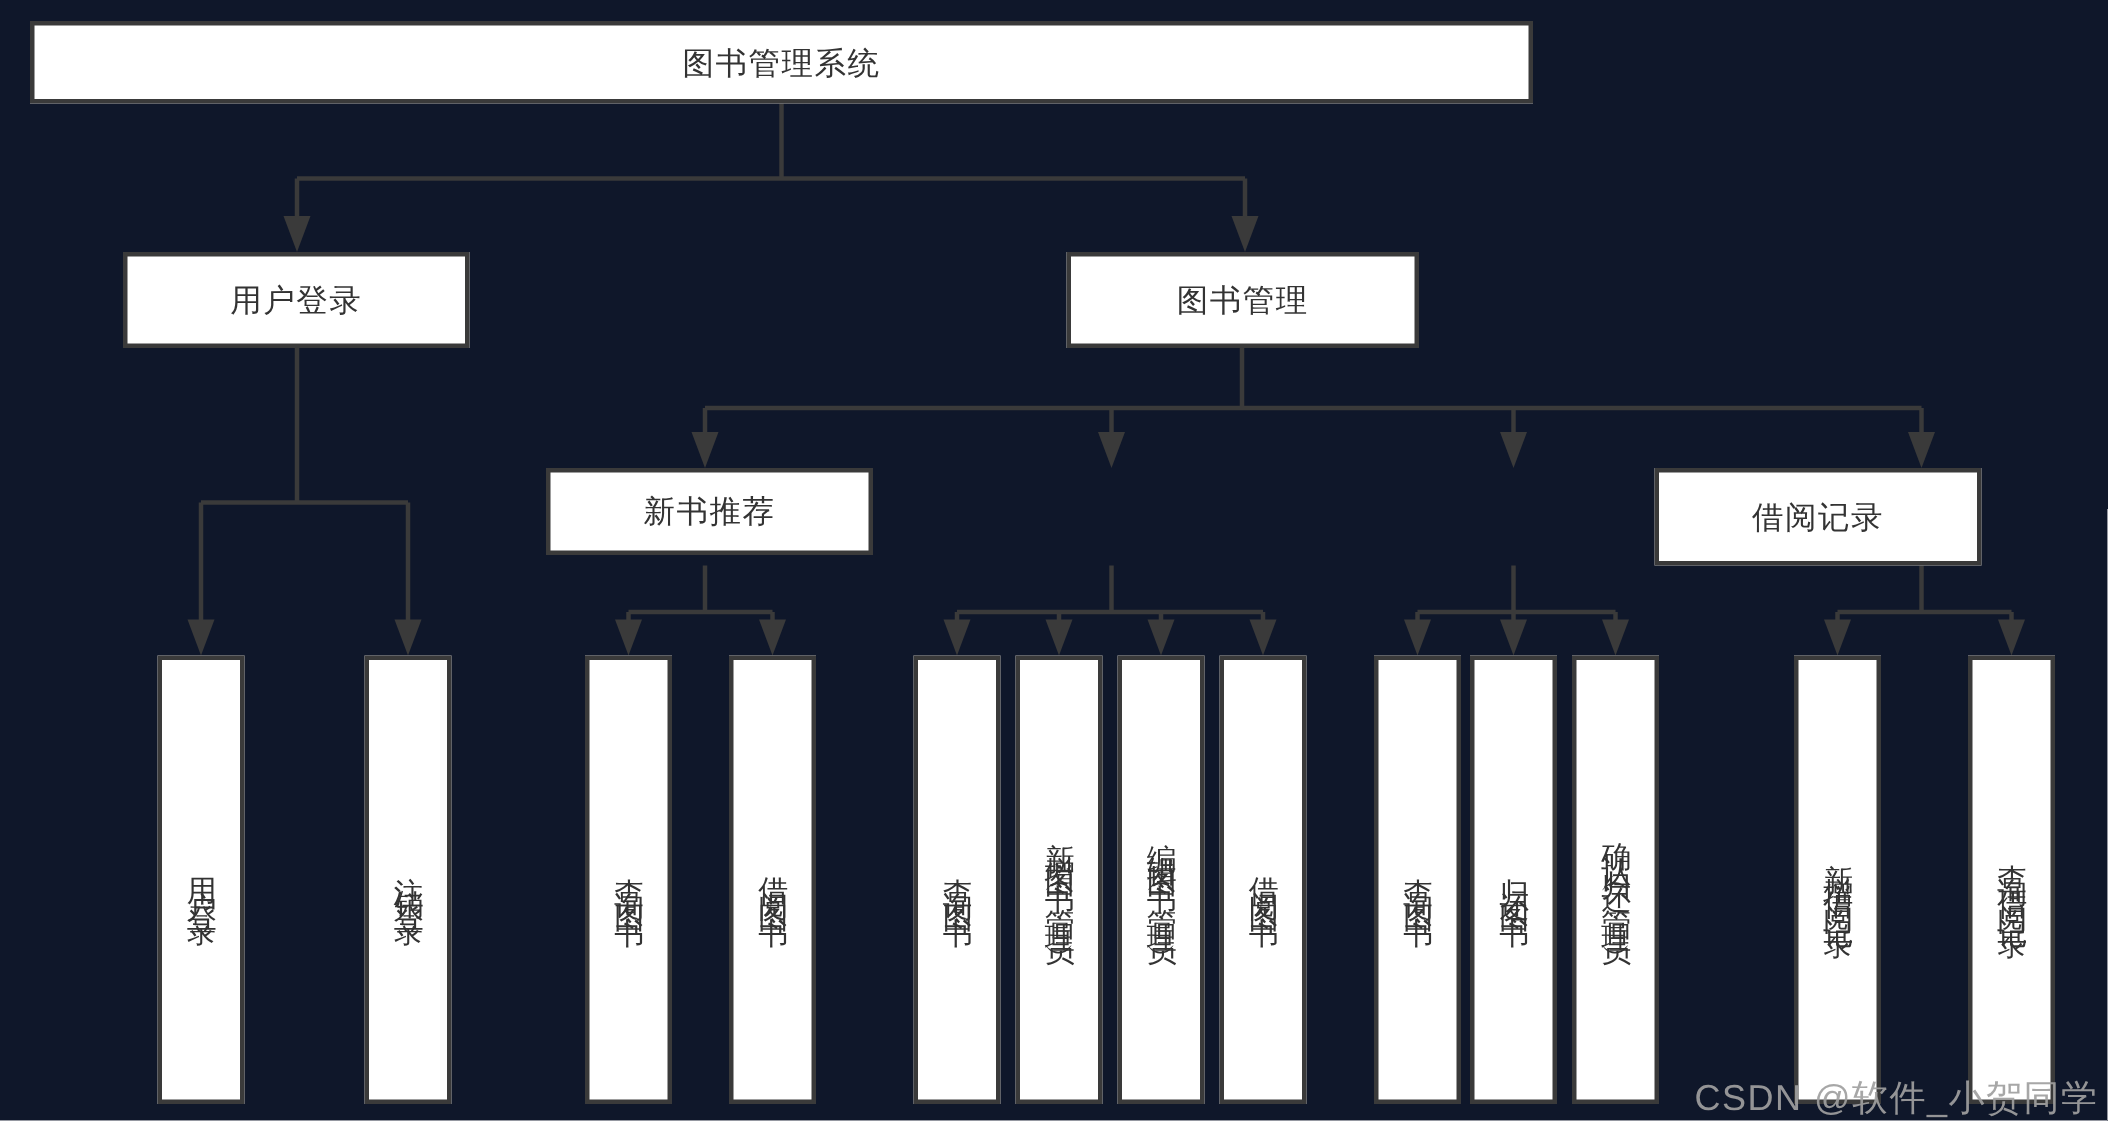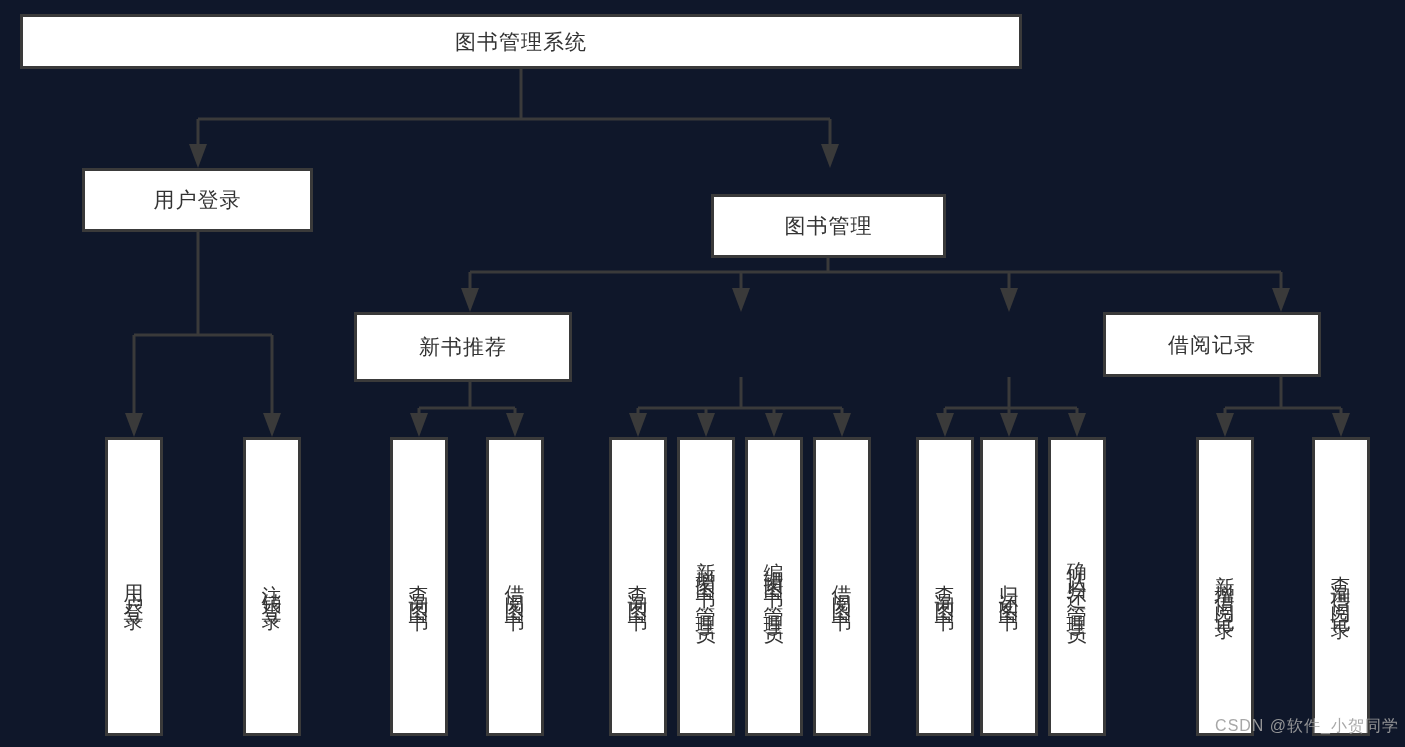--- a/index.html
+++ b/index.html
@@ -28,36 +28,36 @@
     writing-mode:vertical-rl;
     text-orientation:mixed;
     font-size:20px;
     letter-spacing:9px;
     line-height:1;
     white-space:nowrap;
   }
   
   .n-root          {left:20px;  top:14px;  width:1002px; height:55px;}
   .n-user-login    {left:82px;  top:168px; width:231px;  height:64px;}
-  .n-book-mgmt     {left:711px; top:168px; width:235px;  height:64px;margin-top:26px;}
-  .n-new-book-rec  {left:354px; top:312px; width:218px;  height:70px;}
+  .n-book-mgmt     {left:711px; top:168px; width:235px;  height:64px;}
+  .n-new-book-rec  {left:364px; top:312px; width:218px;  height:58px;}
   .n-book-borrow   {left:632px; top:312px; width:218px;  height:65px;}
   .n-current-borrow{left:900px; top:312px; width:218px;  height:65px;}
   .n-borrow-records{left:1103px;top:312px; width:218px;  height:65px;}
   .leaf{top:437px;width:58px;height:299px;}
   .l-g1a{left:105px;} .l-g1b{left:243px;}
   .l-g2a{left:390px;} .l-g2b{left:486px;}
   .l-g3a{left:609px;} .l-g3b{left:677px;} .l-g3c{left:745px;} .l-g3d{left:813px;}
   .l-g4a{left:916px;} .l-g4b{left:980px;} .l-g4c{left:1048px;}
   .l-g5a{left:1196px;} .l-g5b{left:1312px;}
   .watermark{
     position:absolute;
     right:6px;
     top:716px;
-    font-size:16px;
+    font-size:24px;
     color:rgba(160,160,160,0.92);
     letter-spacing:1px;
     z-index:5;
     white-space:nowrap;
   }
 </style>
 </head>
 <body>
 
 <div id="canvas">

